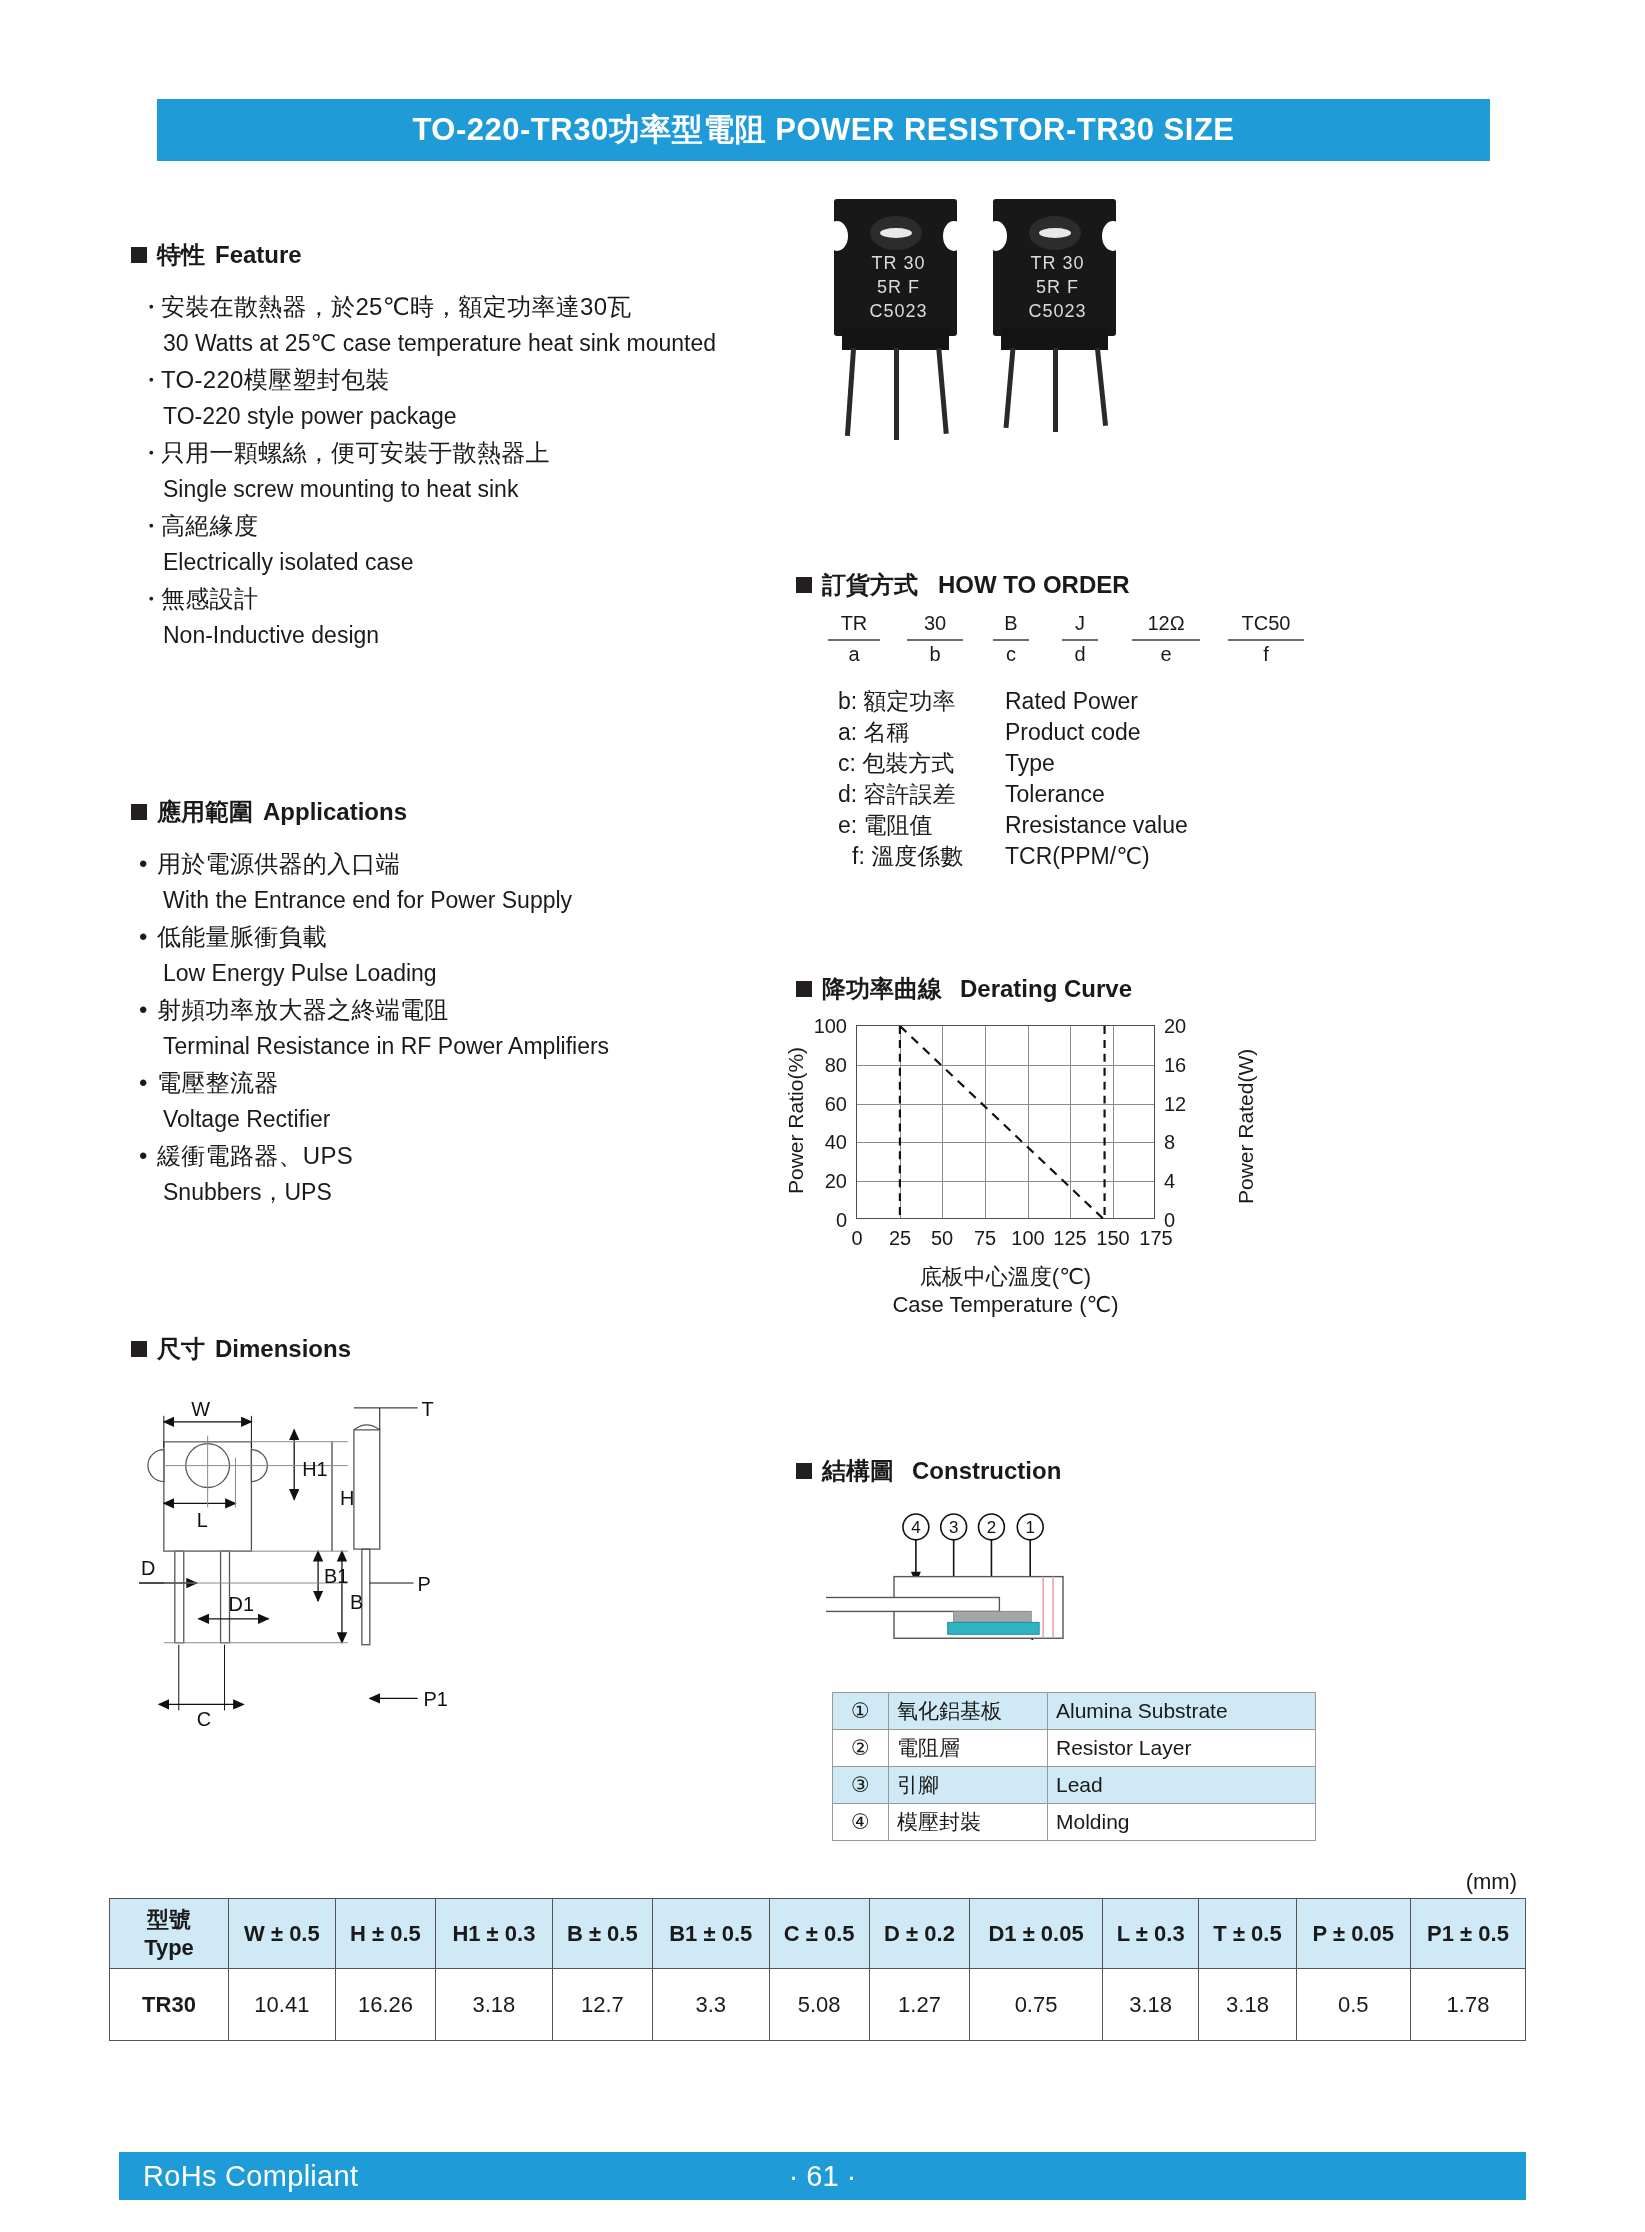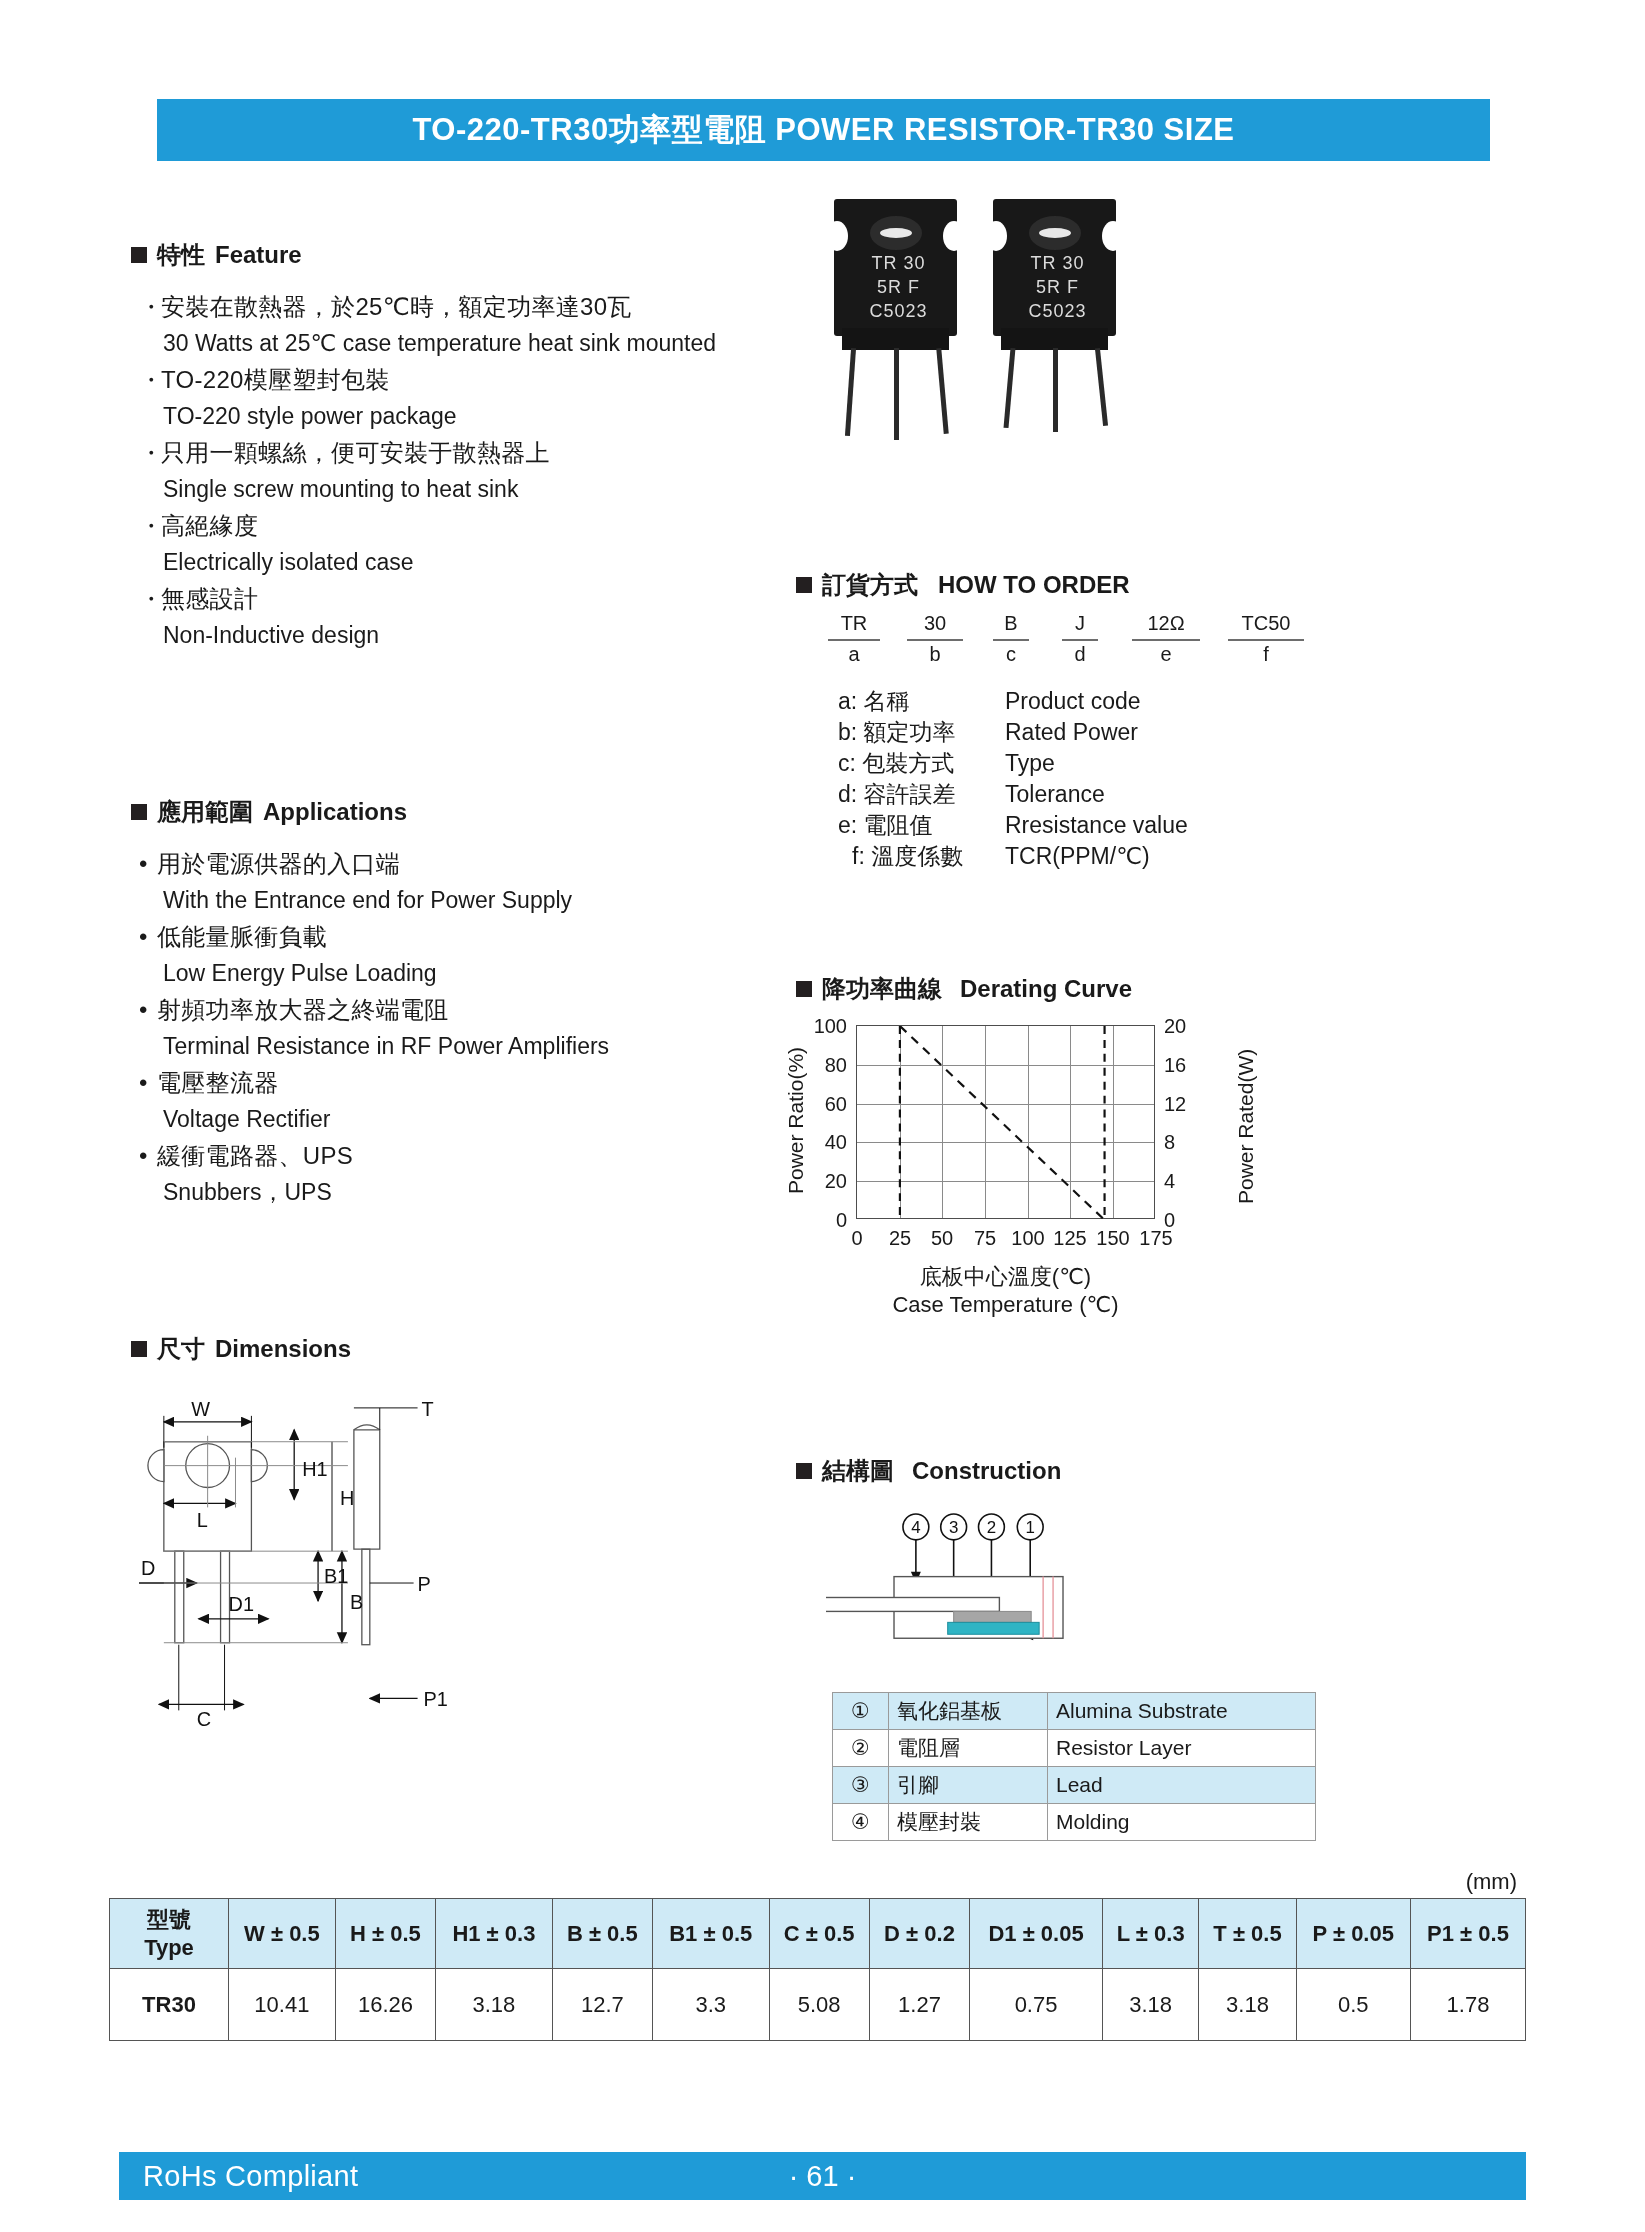--- a/index.html
+++ b/index.html
@@ -271,26 +271,26 @@
       <div class="cell" style="width:76px">a</div>
       <div class="cell" style="width:86px">b</div>
       <div class="cell" style="width:66px">c</div>
       <div class="cell" style="width:72px">d</div>
       <div class="cell" style="width:100px">e</div>
       <div class="cell" style="width:100px">f</div>
     </div>
 
     <div class="legend" style="margin-left:22px;">
       <div class="legend-row">
+        <div class="k">b: 額定功率</div>
+        <div class="v">Rated  Power</div>
+      </div>
+      <div class="legend-row">
         <div class="k">a: 名稱</div>
         <div class="v">Product  code</div>
-      </div>
-      <div class="legend-row">
-        <div class="k">b: 額定功率</div>
-        <div class="v">Rated  Power</div>
       </div>
       <div class="legend-row">
         <div class="k">c: 包裝方式</div>
         <div class="v">Type</div>
       </div>
       <div class="legend-row">
         <div class="k">d: 容許誤差</div>
         <div class="v">Tolerance</div>
       </div>
       <div class="legend-row">

